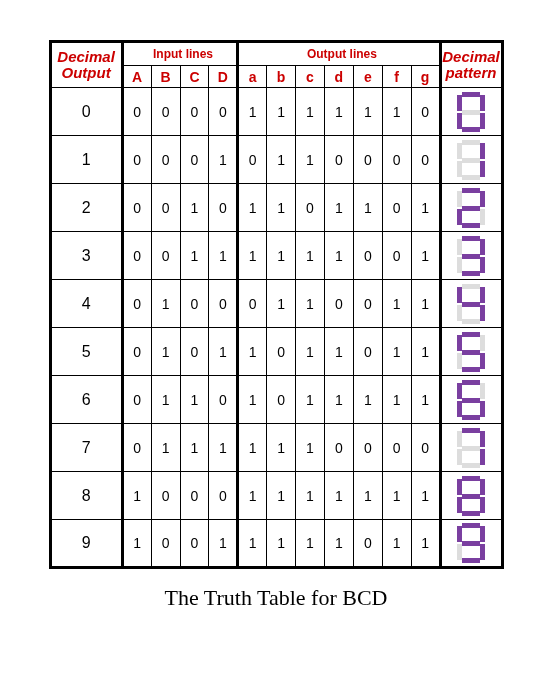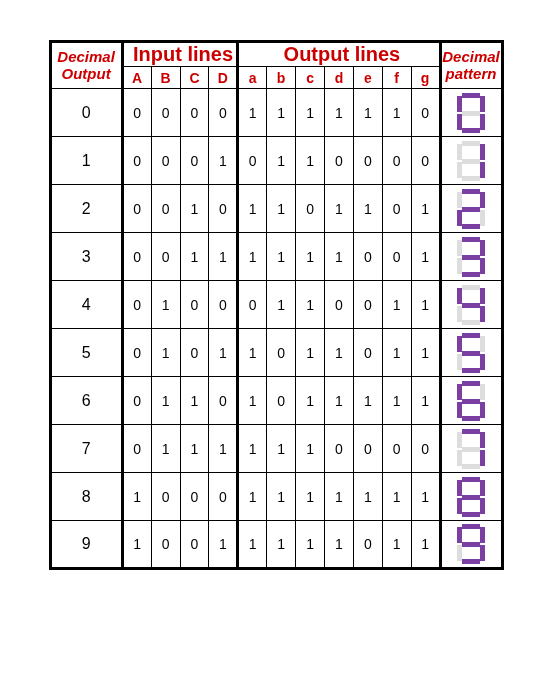--- a/index.html
+++ b/index.html
@@ -31,21 +31,21 @@
     border: 1px solid #000;
     padding: 0;
     margin: 0;
     text-align: center;
     vertical-align: middle;
     font-weight: normal;
   }
   th.hdr-top {
     color: #c00;
     font-weight: bold;
-    font-size: 20px;
+    font-size: 12px;
     height: 24px;
     padding-left: 6px;
   }
   th.hdr-sub {
     color: #c00;
     font-weight: bold;
     font-size: 14px;
     height: 22px;
   }
   th.hdr-disp, th.hdr-digit {
@@ -404,13 +404,14 @@
                 <div class="s s-d on"></div>
                 <div class="s s-e"></div>
                 <div class="s s-f on"></div>
                 <div class="s s-g on"></div>
               </div>
             </td>
           </tr>
         </tbody>
     </table>
   </div>
+  <div class="caption">The Truth Table for BCD</div>
 </div>
 
 </body></html>

